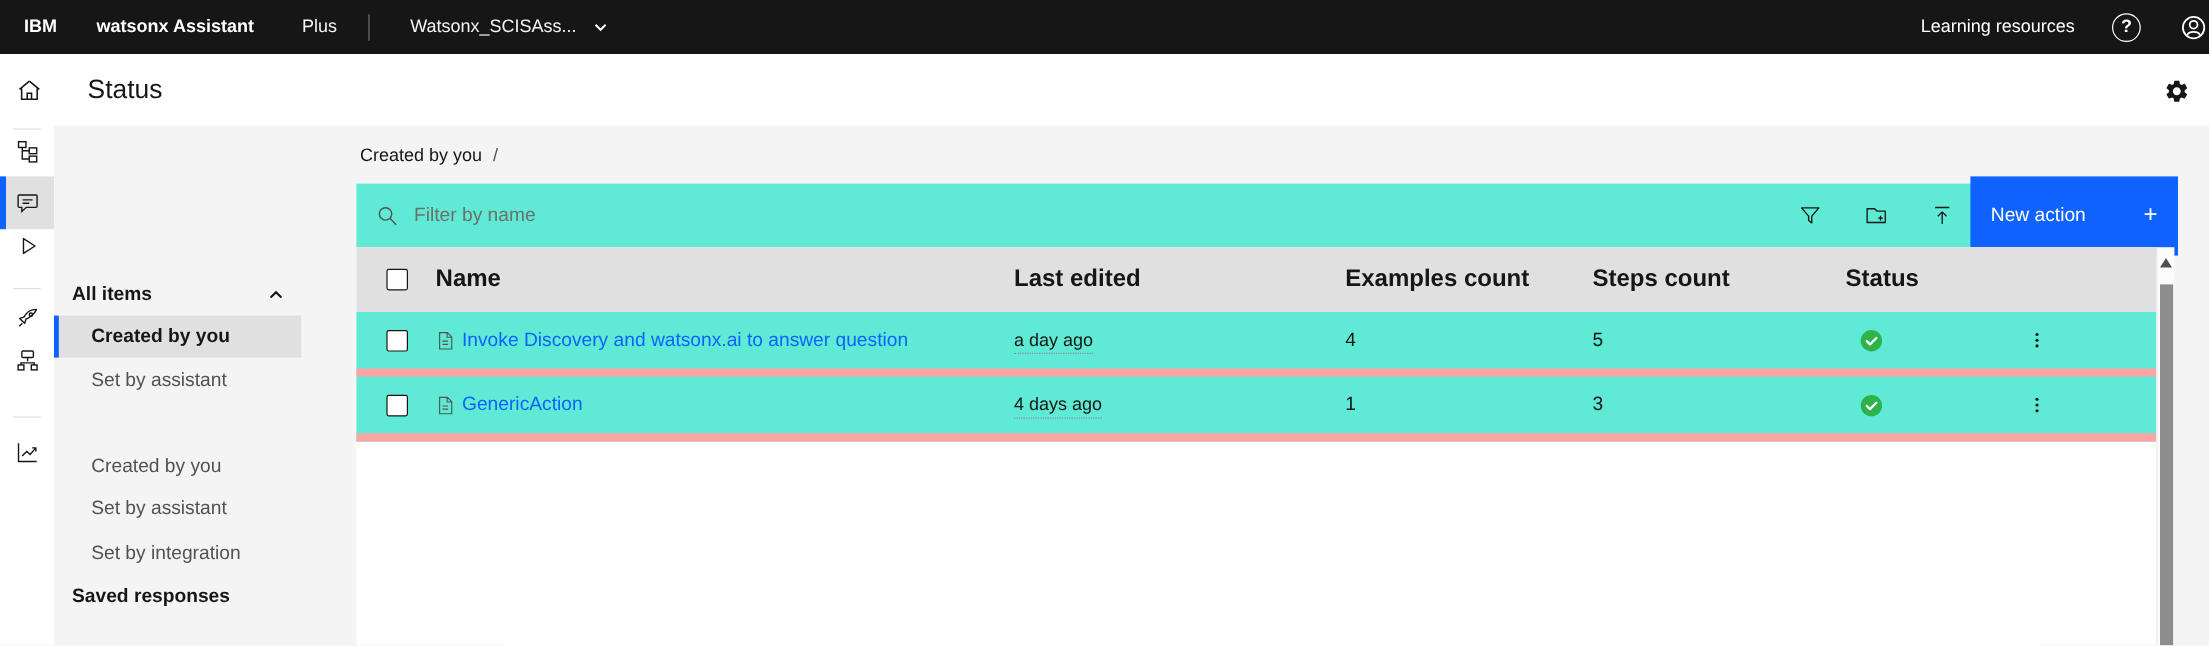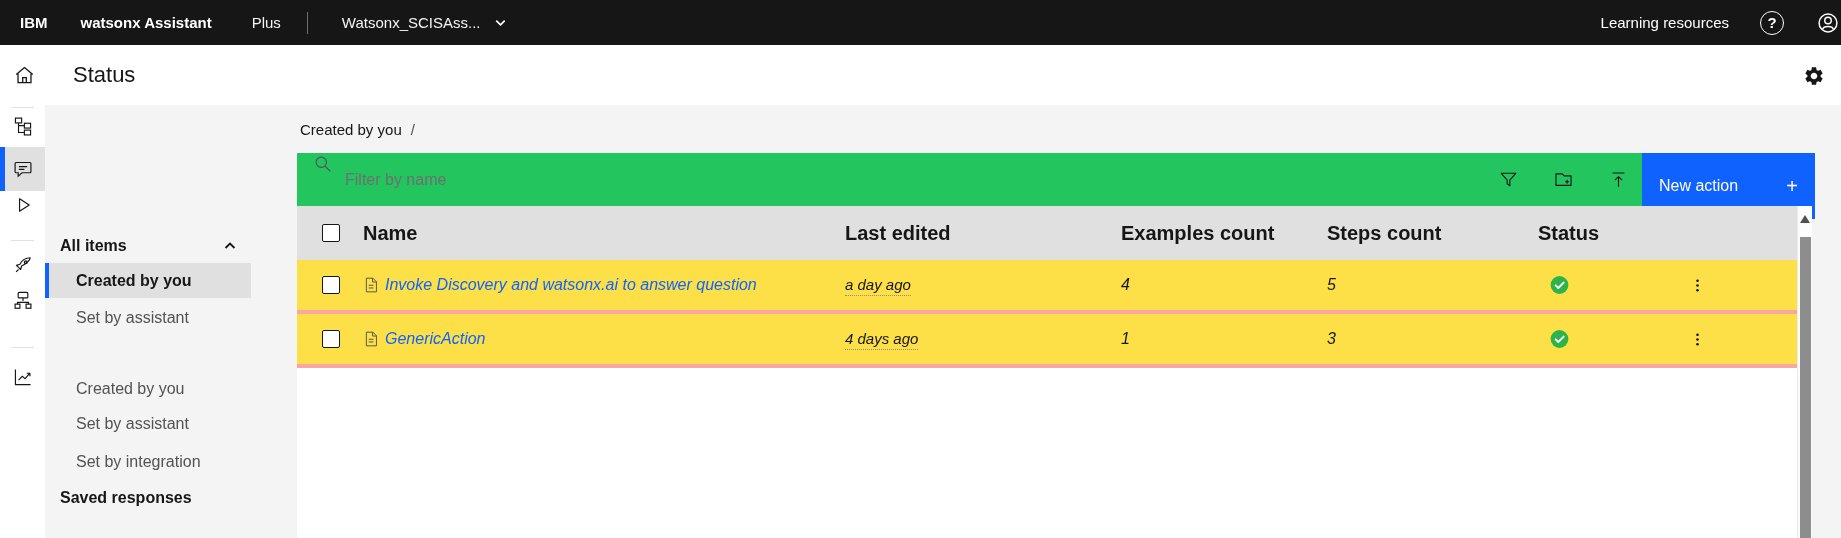--- a/index.html
+++ b/index.html
@@ -57,39 +57,39 @@
   .sb-chev { position:absolute; right:13px; width:16px; height:16px; }
   .sb-chev svg { width:16px; height:16px; stroke:#161616; fill:none; stroke-width:1.8; }
 
   
   .main { position:absolute; left:253px; top:105px; right:0; bottom:0; background:#f4f4f4; }
   .breadcrumb { position:absolute; left:47px; top:0; height:48px; display:flex; align-items:center;
                 gap:9px; font-size:15px; }
   .bc-current { color:#161616; cursor:pointer; }
   .bc-sep { color:#525252; }
 
-  .toolbar { position:absolute; left:44px; top:48px; width:1518px; height:53px; background:#22c55e;
-             display:flex; }
+  .toolbar { position:absolute; left:44px; top:48px; width:1518px; height:53px; background:#5eead4;
+             display:flex; align-items:center; }
   .search-icon { width:22px; height:22px; margin-left:15px; flex:none; }
   .search-icon svg { width:22px; height:22px; stroke:#525252; fill:none; stroke-width:1.7; }
   .filter-input { flex:1; height:100%; border:none; outline:none; background:transparent;
                   font-size:16px; font-family:inherit; color:#161616; padding-left:11px; }
   .filter-input::placeholder { color:#6f6f6f; }
   .tb-icons { display:flex; gap:7px; flex:none; }
   .icon-btn { width:48px; height:53px; background:none; border:none; cursor:pointer;
               display:flex; align-items:center; justify-content:center; }
   .icon-btn svg { width:21px; height:21px; stroke:#161616; fill:none; stroke-width:1.7; }
   .new-action { width:173px; height:66px; flex:none; background:#0f62fe; color:#fff; border:none;
                 font-size:16px; font-family:inherit; cursor:pointer; display:flex; align-items:center;
                 justify-content:space-between; padding:0 17px; }
   .na-plus { font-size:20px; font-weight:400; }
 
   .table { position:absolute; left:44px; top:101px; width:1500px; bottom:0; background:#fff; }
   .t-head { position:relative; height:54px; background:#e0e0e0; font-weight:700; font-size:20px; }
-  .t-row { position:relative; height:54px; background:#fde047; border-bottom:4px solid #fca5a5; font-size:16px;font-style:italic; }
+  .t-row { position:relative; height:54px; background:#5eead4; border-bottom:7px solid #fca5a5; font-size:16px; }
   .cell { position:absolute; top:50%; transform:translateY(-50%); white-space:nowrap; }
   .c-check { left:25px; } .c-doc { left:64px; } .c-name { left:88px; }
   .c-edit { left:548px; } .c-ex { left:824px; } .c-steps { left:1030px; }
   .c-status-h { left:1241px; } .c-status { left:1253px; } .c-menu { left:1384px; }
   .checkbox { display:block; width:18px; height:18px; border:1px solid #161616; border-radius:2px;
               background:#fff; cursor:pointer; }
   .doc-icon svg { width:19px; height:19px; stroke:#525252; fill:none; stroke-width:1.6; display:block; }
   .row-link { color:#0f62fe; text-decoration:none; cursor:pointer; }
   .date { font-size:15px; color:#161616; border-bottom:1px dotted #8d8d8d; padding-bottom:2px; cursor:default; }
   .status-ok svg { width:19px; height:19px; display:block; }

